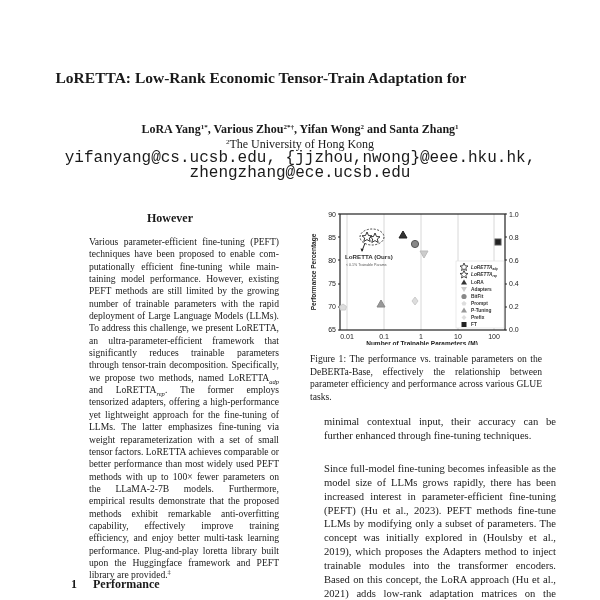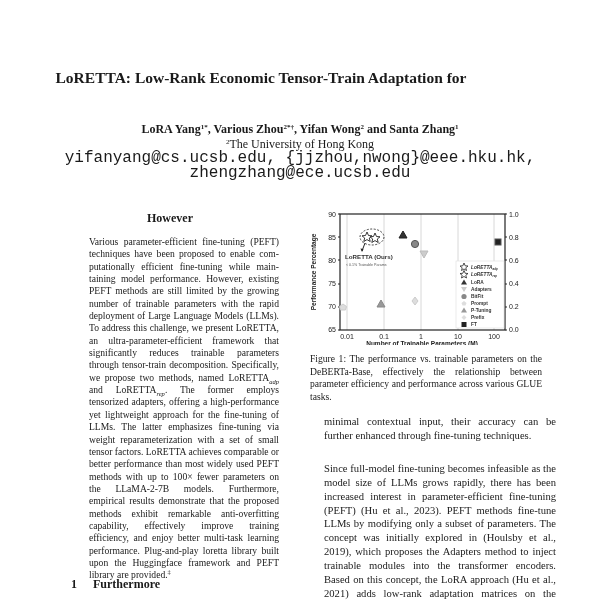--- a/index.html
+++ b/index.html
@@ -34,21 +34,21 @@
     <span>LoRA Yang</span><sup>1*</sup><span>, </span><span>Various Zhou</span><sup>2*†</sup><span>, </span><span>Yifan Wong</span><sup>2</sup><span> and </span><span>Santa Zhang</span><sup>1</sup>
   </div>
   <div><sup>2</sup><span>The University of Hong Kong</span></div>
   <div class="emails">yifanyang@cs.ucsb.edu, {jjzhou,nwong}@eee.hku.hk, zhengzhang@ece.ucsb.edu</div>
 </div>
 
 <div class="abs-head">However</div>
 
 <div class="abstract"><span>Various parameter-efficient fine-tuning (PEFT) techniques have been proposed to enable com­putationally efficient fine-tuning while main­taining model performance. However, existing PEFT methods are still limited by the grow­ing number of trainable parameters with the rapid deployment of Large Language Models (LLMs). To address this challenge, we present LoRETTA, an ultra-parameter-efficient frame­work that significantly reduces trainable pa­rameters through tensor-train decomposition. Specifically, we propose two methods, named LoRETTA</span><sub>adp</sub><span> and LoRETTA</span><sub>rep</sub><span>. The for­mer employs tensorized adapters, offering a high-performance yet lightweight approach for the fine-tuning of LLMs. The latter empha­sizes fine-tuning via weight reparameterization with a set of small tensor factors. LoRETTA achieves comparable or better performance than most widely used PEFT methods with up to 100× fewer parameters on the LLaMA-2-7B models. Furthermore, empirical results demon­strate that the proposed methods exhibit re­markable anti-overfitting capability, effectively improve training efficiency, and enjoy better multi-task learning performance. Plug-and-play loretta library built upon the Huggingface framework and PEFT library are provided.</span><sup>‡</sup></div>
 
-<div class="sec"><span class="num">1</span><span>Furthermore</span></div>
+<div class="sec"><span class="num">1</span><span>Performance</span></div>
 
 <div class="fig">
   <svg width="240" height="140" viewBox="0 0 240 140">
 
     <g stroke="#d8d8d8" stroke-width="1">
       <line x1="42" y1="9" x2="42" y2="125"></line>
       <line x1="79" y1="9" x2="79" y2="125"></line>
       <line x1="116" y1="9" x2="116" y2="125"></line>
       <line x1="153" y1="9" x2="153" y2="125"></line>
       <line x1="189" y1="9" x2="189" y2="125"></line>

